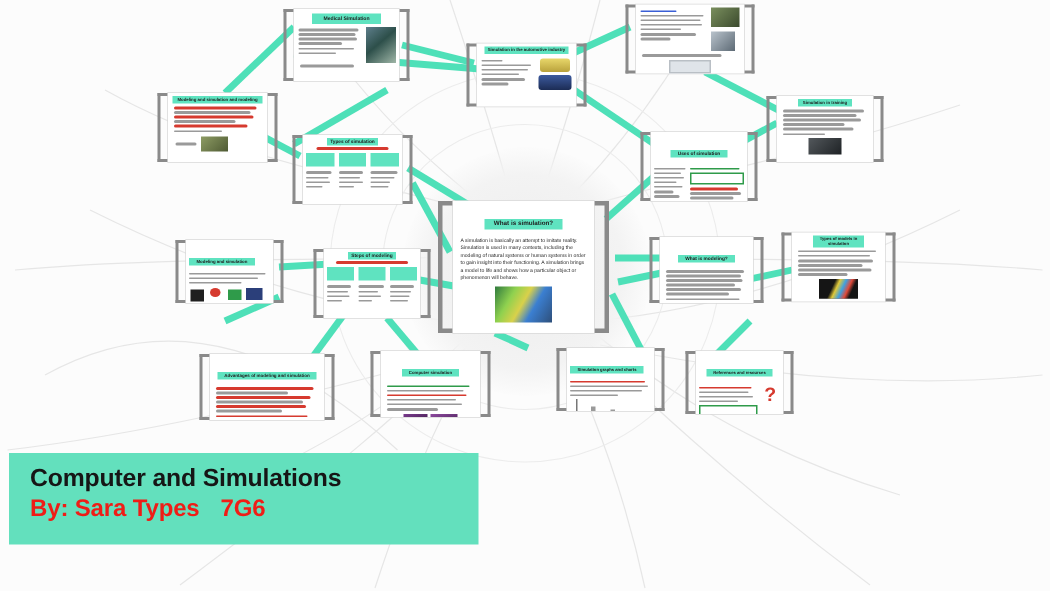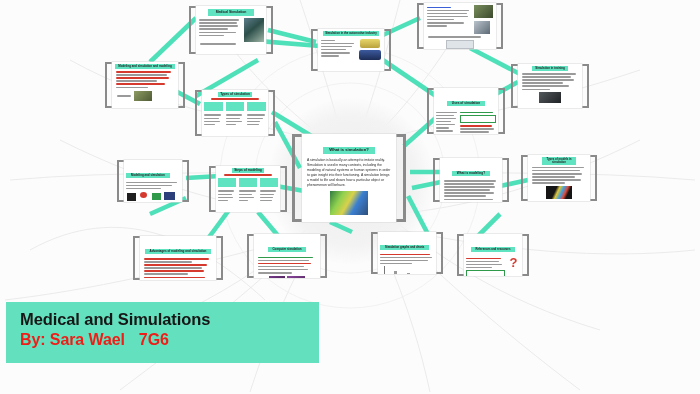--- a/index.html
+++ b/index.html
@@ -471,19 +471,19 @@
           <div class="ln" style="width:66%"></div>
           <div style="border:0.8px solid #2f9b4a;height:6px;margin-top:2px;background:#fff;"></div>
         </div>
         <div style="flex:0 0 13px;color:#d63a2f;font-weight:bold;font-size:13px;
                     line-height:1;text-align:center;">?</div>
       </div>
     </div>
   </div>
 
   <div id="titleblock">
-    <div class="t1">Medical and Simulations</div>
+    <div class="t1">Computer and Simulations</div>
     <div class="t2">
-      <span>By: Sara Wael</span><span class="id">7G6</span>
+      <span>By: Sara Types</span><span class="id">7G6</span>
     </div>
   </div>
 
 </div>
 
 </body></html>

